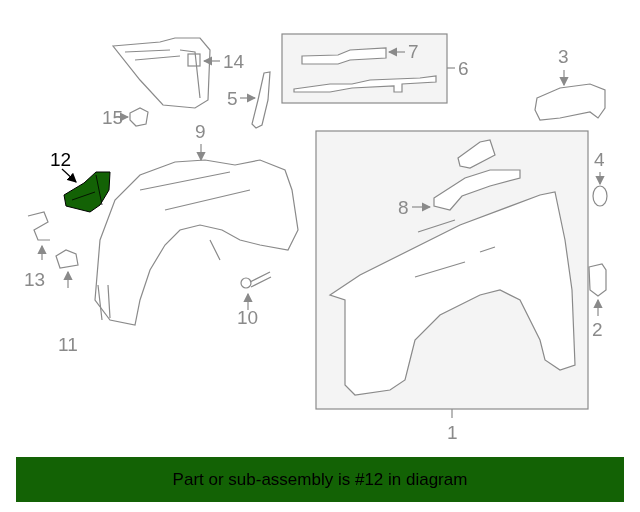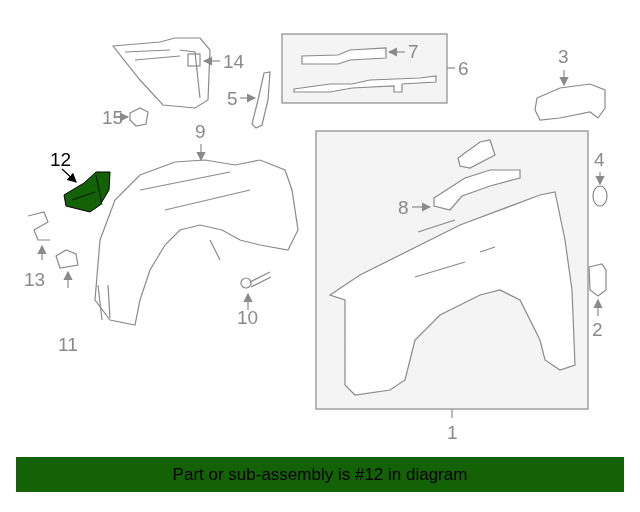--- a/index.html
+++ b/index.html
@@ -1,20 +1,20 @@
 <!DOCTYPE html>
 <html><head>
 <meta charset="utf-8">
 <style>
   html,body{margin:0;padding:0;background:#ffffff;}
   body{width:640px;height:512px;position:relative;overflow:hidden;font-family:"Liberation Sans",sans-serif;}
   #diagram{position:absolute;left:0;top:0;width:640px;height:455px;}
   .callout{position:absolute;font-family:"Liberation Sans",sans-serif;font-size:19px;color:#8a8a8a;line-height:1;}
   .callout.active{color:#000000;}
-  #banner{position:absolute;left:16px;top:457px;width:608px;height:35px;background:#136205;display:flex;flex-direction:column;align-items:center;justify-content:center;}
+  #banner{position:absolute;left:16px;top:457px;width:608px;height:45px;background:#136205;display:flex;flex-direction:column;align-items:center;justify-content:center;}
   #banner span{font-size:17px;color:#000000;line-height:18px;}
 </style>
 </head>
 <body>
 
 <div id="diagram">
   <svg width="640" height="455" viewBox="0 0 640 455">
     <defs>
       <marker id="ah" markerWidth="8" markerHeight="8" refX="7" refY="4" orient="auto">
         <path d="M0,0 L8,4 L0,8 z" fill="#8a8a8a"></path>

